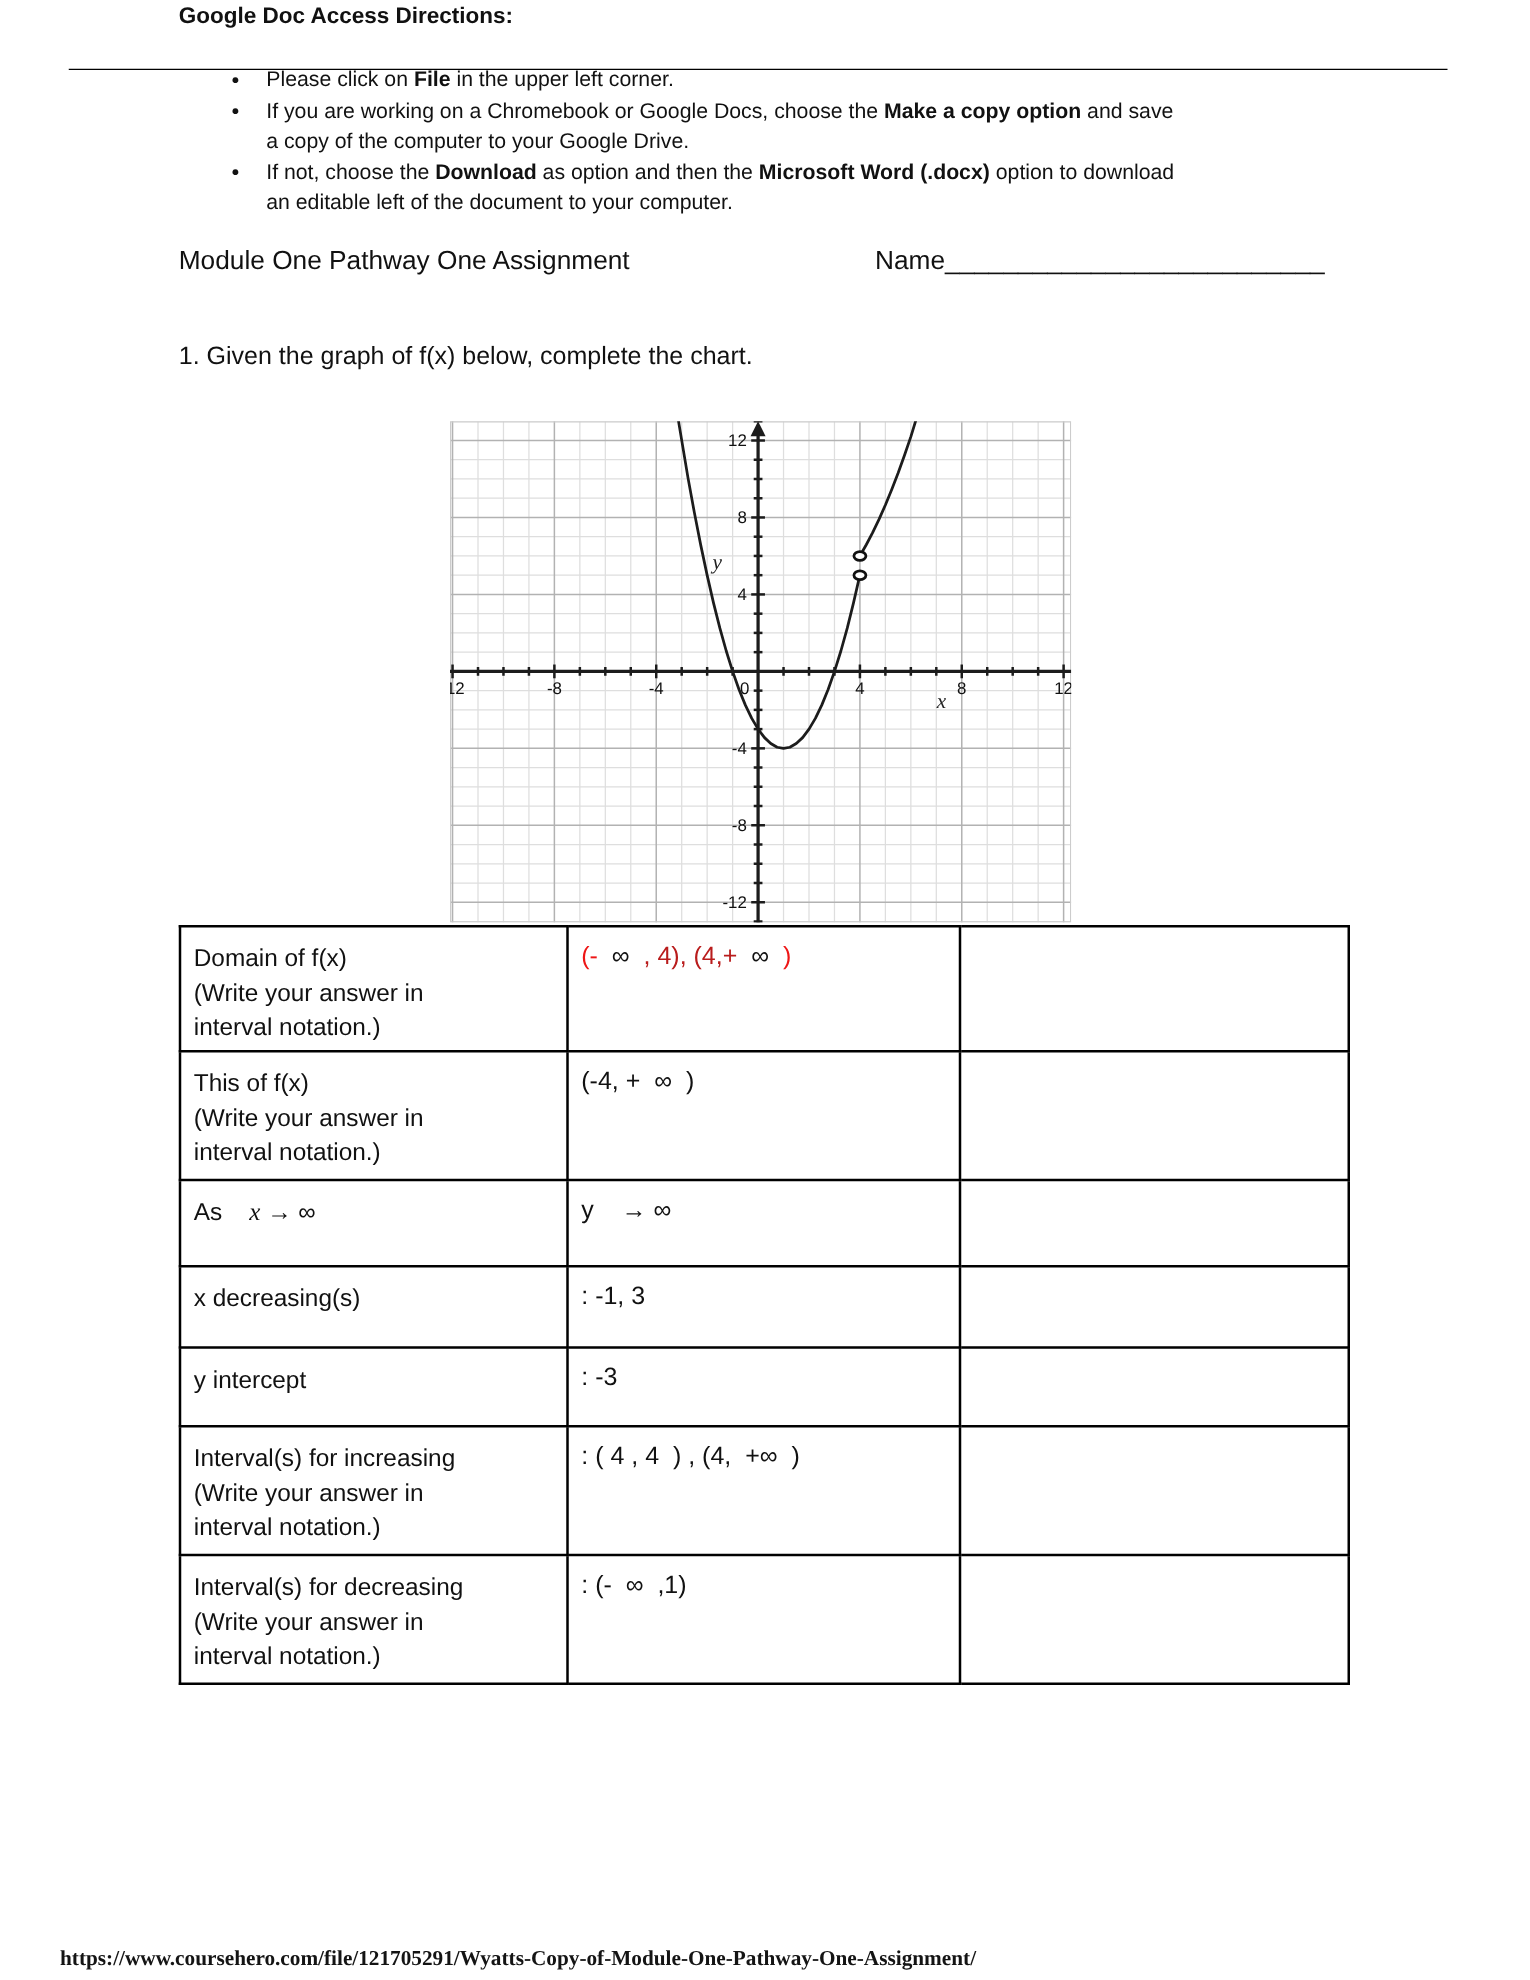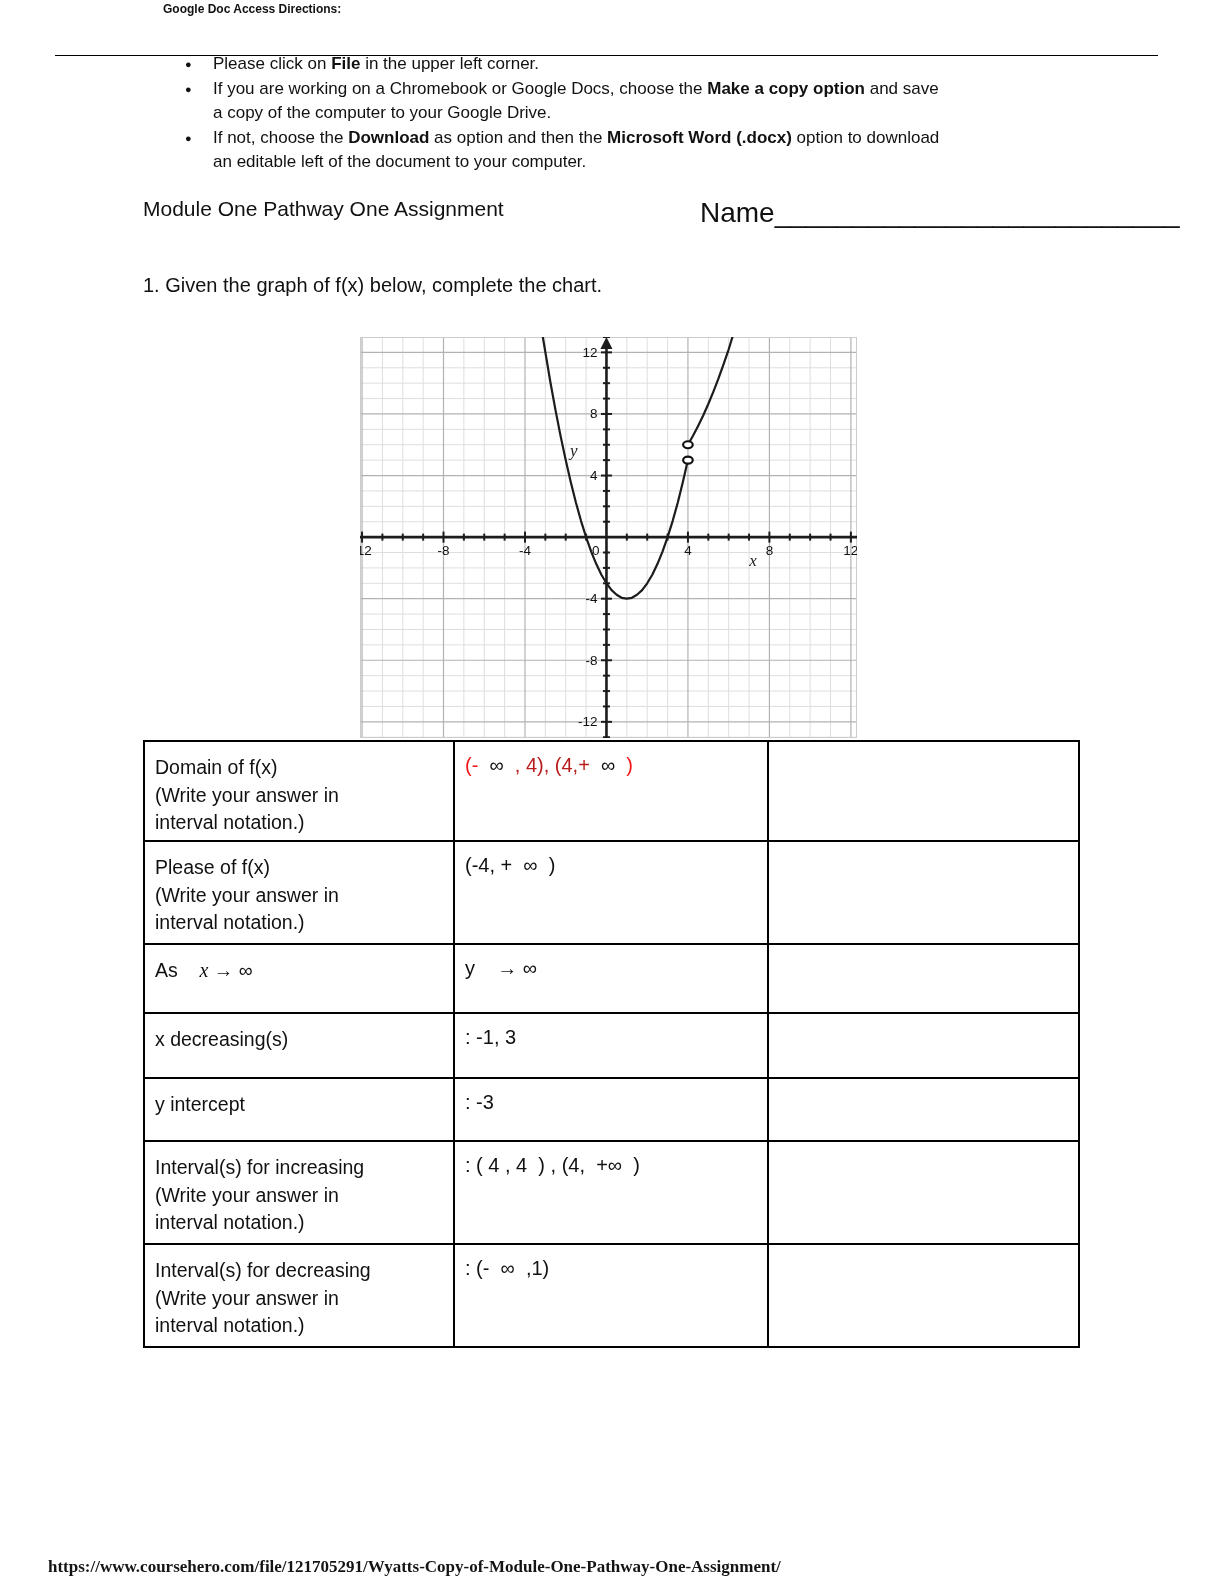--- a/index.html
+++ b/index.html
@@ -1,30 +1,30 @@
 <!DOCTYPE html>
 <html><head>
 <meta charset="utf-8">
 <style>
   html,body{margin:0;padding:0;background:#ffffff;}
   .page{position:relative;width:1224px;height:1584px;background:#fff;overflow:hidden;
         font-family:"Liberation Sans",sans-serif;color:#111;}
 
-  .doc-heading{position:absolute;left:143px;top:2px;font-size:12px;font-weight:bold;margin-left:20px;}
+  .doc-heading{position:absolute;left:143px;top:2px;font-size:18px;font-weight:bold;}
 
   .top-rule{position:absolute;left:55px;top:55px;width:1103px;height:0;border-top:1.8px solid #000;}
 
   .bullets{position:absolute;left:183px;top:52px;width:890px;list-style:none;margin:0;padding:0;
            font-size:17px;line-height:24.5px;}
   .bullets li{position:relative;padding-left:30px;}
   .bullet-dot{position:absolute;left:2px;top:0;font-size:11px;line-height:24.5px;}
   .b{font-weight:bold;}
 
   .assign-title{position:absolute;left:143px;top:197px;font-size:21px;}
-  .name-group{position:absolute;left:700px;top:197px;font-size:28px;white-space:pre;}
+  .name-group{position:absolute;left:700px;top:197px;font-size:21px;white-space:pre;}
 
   .question{position:absolute;left:143px;top:274px;font-size:20px;}
 
   .graph-wrap{position:absolute;left:360px;top:337px;width:497px;height:401px;}
   .graph-wrap svg{display:block;overflow:hidden;background:#fff;}
   .ticklbl{font-family:"Liberation Sans",sans-serif;font-size:13.5px;fill:#111;}
   .axisvar{font-family:"Liberation Serif",serif;font-style:italic;font-size:17px;fill:#222;}
 
   table.answers{position:absolute;left:143px;top:740px;border-collapse:collapse;table-layout:fixed;}
   table.answers td{border:2.5px solid #000;vertical-align:top;padding:12px 10px 0 10px;}
@@ -210,21 +210,21 @@
         <td class="lbl">
           <span>Domain of f(x)</span><br>
           <span>(Write your answer in</span><br>
           <span>interval notation.)</span>
         </td>
         <td class="ans"><span class="red" style="color: rgb(238, 22, 22);">(-  </span><span>∞</span><span class="red" style="color: #b91c1c;">  , 4), (4,+  </span><span>∞</span><span class="red" style="color: rgb(238, 22, 22);">  )</span></td>
         <td class="blank"></td>
       </tr>
       <tr class="r2">
         <td class="lbl">
-          <span>Please of f(x)</span><br>
+          <span>This of f(x)</span><br>
           <span>(Write your answer in</span><br>
           <span>interval notation.)</span>
         </td>
         <td class="ans"><span>(-4, +  ∞  )</span></td>
         <td class="blank"></td>
       </tr>
       <tr class="r3">
         <td class="lbl aslabel"><span>As    </span><span class="mathvar">x</span><span> → ∞</span></td>
         <td class="ans"><span>y    → ∞</span></td>
         <td class="blank"></td>

